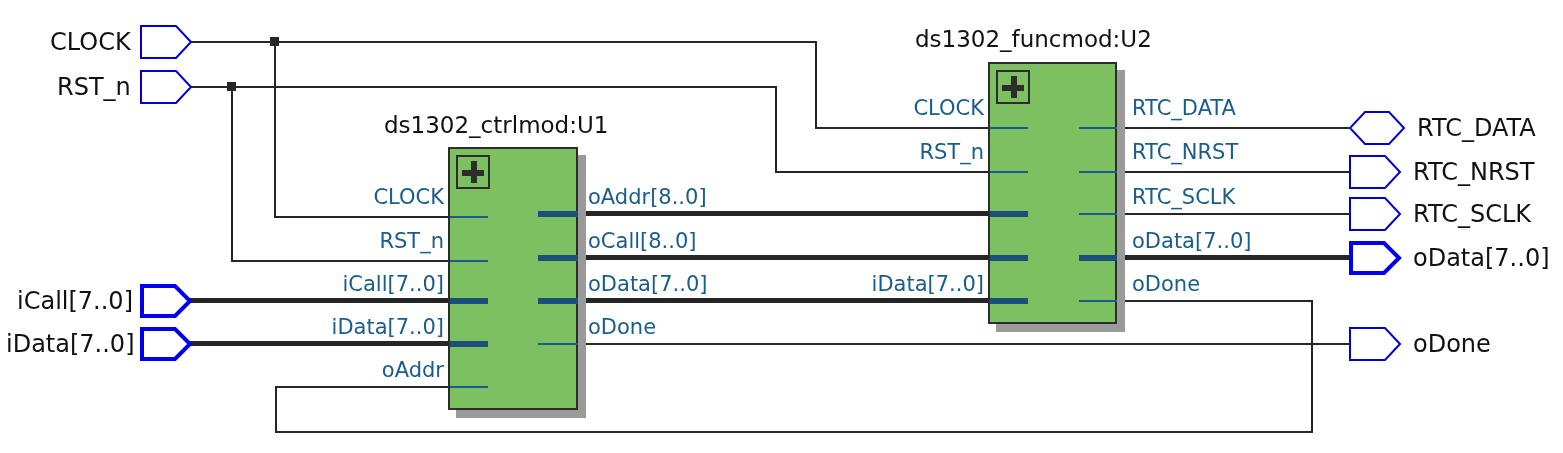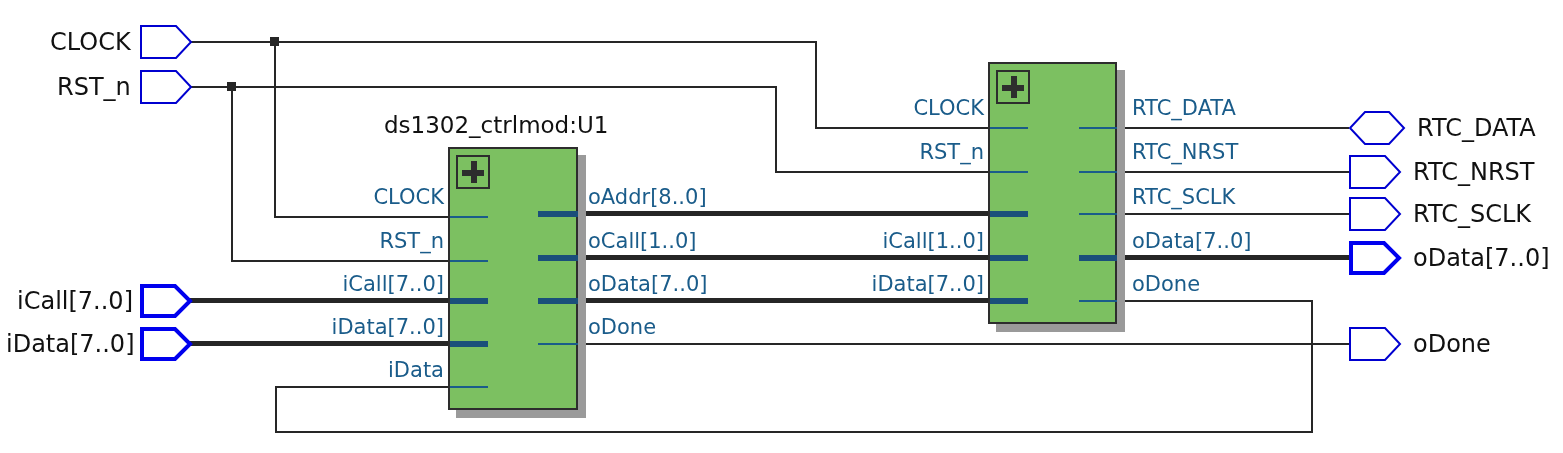--- a/index.html
+++ b/index.html
@@ -82,43 +82,43 @@
 
   <div class="stub" style="left:450px;top:216px;width:38px;"></div>
   <div class="plabel r" style="left:268px;top:187px;width:176px;">CLOCK</div>
   <div class="stub" style="left:450px;top:260px;width:38px;"></div>
   <div class="plabel r" style="left:268px;top:231px;width:176px;">RST_n</div>
   <div class="stub-bus" style="left:450px;top:298px;width:38px;"></div>
   <div class="plabel r" style="left:268px;top:274px;width:176px;">iCall[7..0]</div>
   <div class="stub-bus" style="left:450px;top:341px;width:38px;"></div>
   <div class="plabel r" style="left:268px;top:317px;width:176px;">iData[7..0]</div>
   <div class="stub" style="left:450px;top:386px;width:38px;"></div>
-  <div class="plabel r" style="left:268px;top:360px;width:176px;">iData</div>
+  <div class="plabel r" style="left:268px;top:360px;width:176px;">oAddr</div>
 
   <div class="stub-bus" style="left:538px;top:211px;width:40px;"></div>
   <div class="plabel" style="left:588px;top:187px;">oAddr[8..0]</div>
   <div class="stub-bus" style="left:538px;top:255px;width:40px;"></div>
-  <div class="plabel" style="left:588px;top:231px;">oCall[1..0]</div>
+  <div class="plabel" style="left:588px;top:231px;">oCall[8..0]</div>
   <div class="stub-bus" style="left:538px;top:298px;width:40px;"></div>
   <div class="plabel" style="left:588px;top:274px;">oData[7..0]</div>
   <div class="stub" style="left:538px;top:343px;width:40px;"></div>
   <div class="plabel" style="left:588px;top:317px;">oDone</div>
 
+  <div class="block-title" style="left:915px;top:26px;">ds1302_funcmod:U2</div>
   <div class="block-shadow" style="left:996px;top:70px;width:129px;height:262px;"></div>
   <div class="block" style="left:988px;top:62px;width:129px;height:262px;">
     <div class="plusbox" style="left:6px;top:6px;"></div>
   </div>
 
   <div class="stub" style="left:990px;top:127px;width:38px;"></div>
   <div class="plabel r" style="left:808px;top:98px;width:176px;">CLOCK</div>
   <div class="stub" style="left:990px;top:171px;width:38px;"></div>
   <div class="plabel r" style="left:808px;top:142px;width:176px;">RST_n</div>
   <div class="stub-bus" style="left:990px;top:211px;width:38px;"></div>
   <div class="stub-bus" style="left:990px;top:255px;width:38px;"></div>
-  <div class="plabel r" style="left:808px;top:231px;width:176px;">iCall[1..0]</div>
   <div class="stub-bus" style="left:990px;top:298px;width:38px;"></div>
   <div class="plabel r" style="left:808px;top:274px;width:176px;">iData[7..0]</div>
 
   <div class="stub" style="left:1079px;top:127px;width:38px;"></div>
   <div class="plabel" style="left:1132px;top:98px;">RTC_DATA</div>
   <div class="stub" style="left:1079px;top:171px;width:38px;"></div>
   <div class="plabel" style="left:1132px;top:142px;">RTC_NRST</div>
   <div class="stub" style="left:1079px;top:213px;width:38px;"></div>
   <div class="plabel" style="left:1132px;top:187px;">RTC_SCLK</div>
   <div class="stub-bus" style="left:1079px;top:255px;width:38px;"></div>

